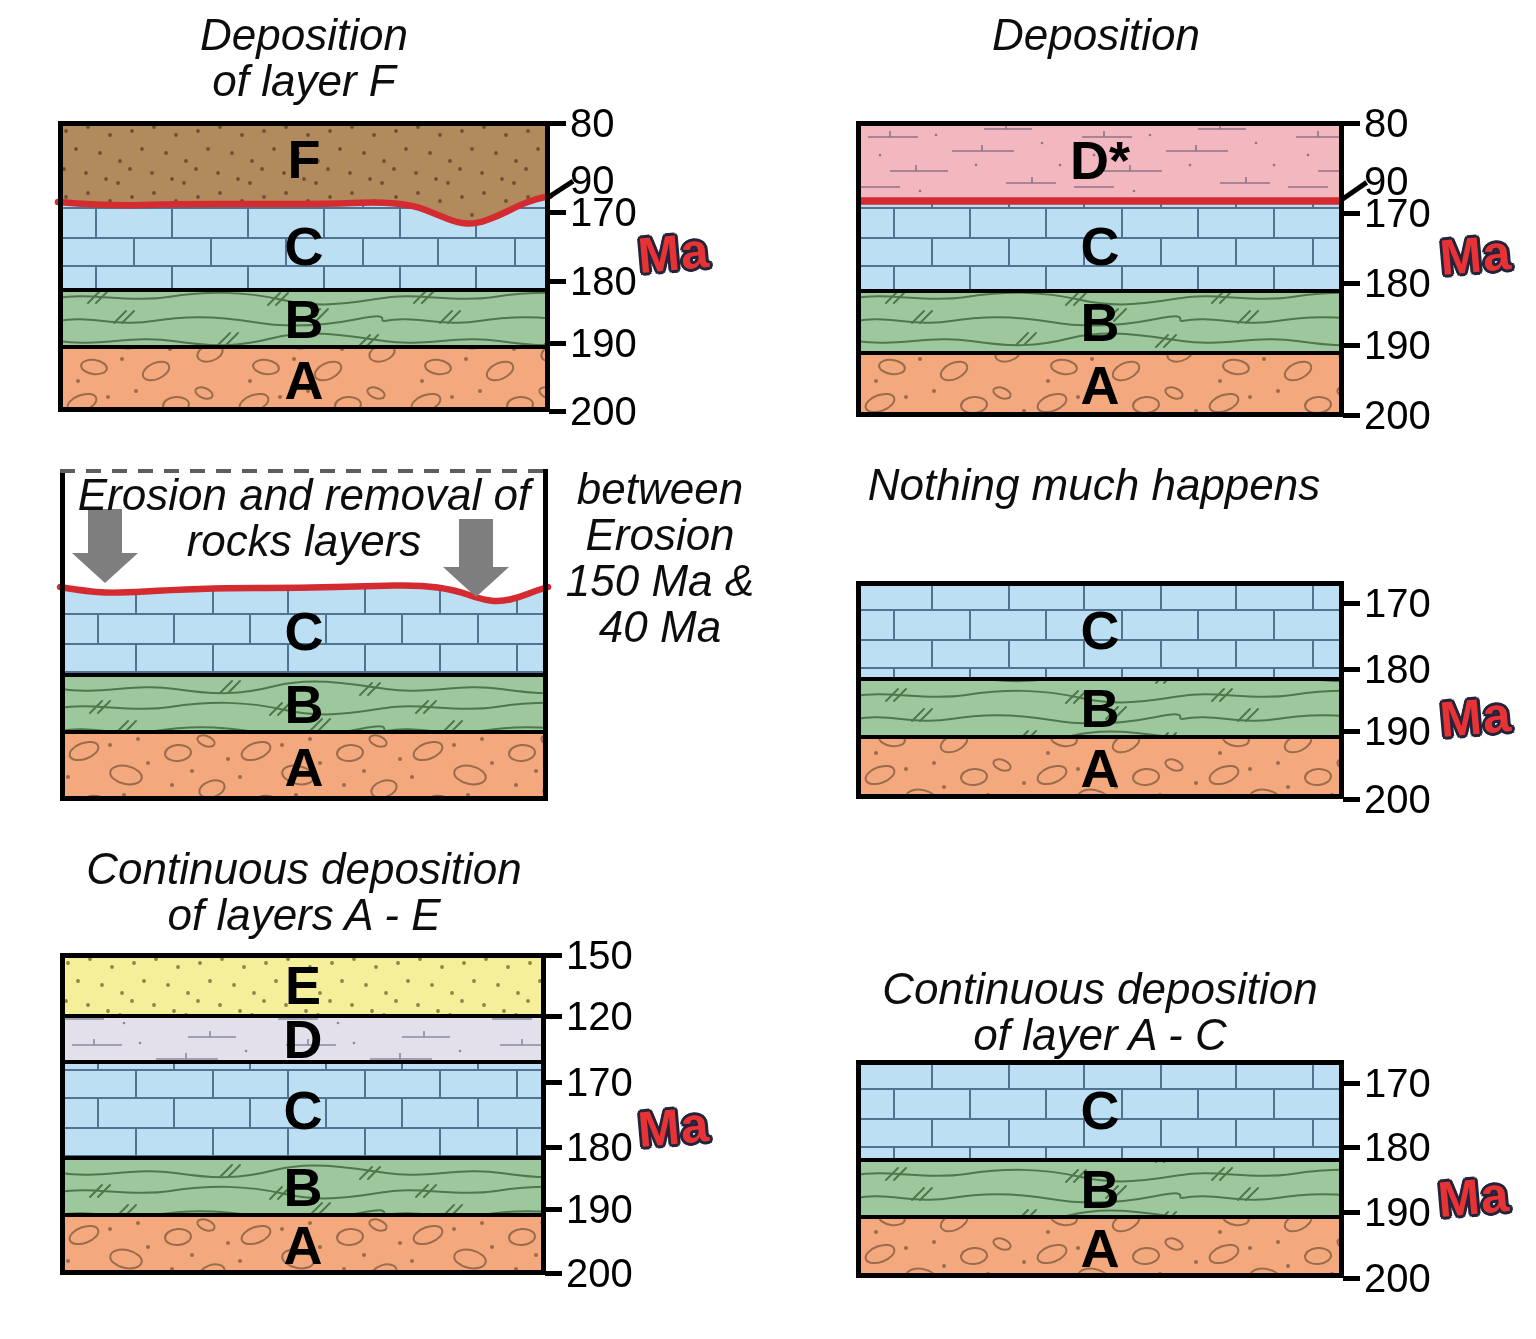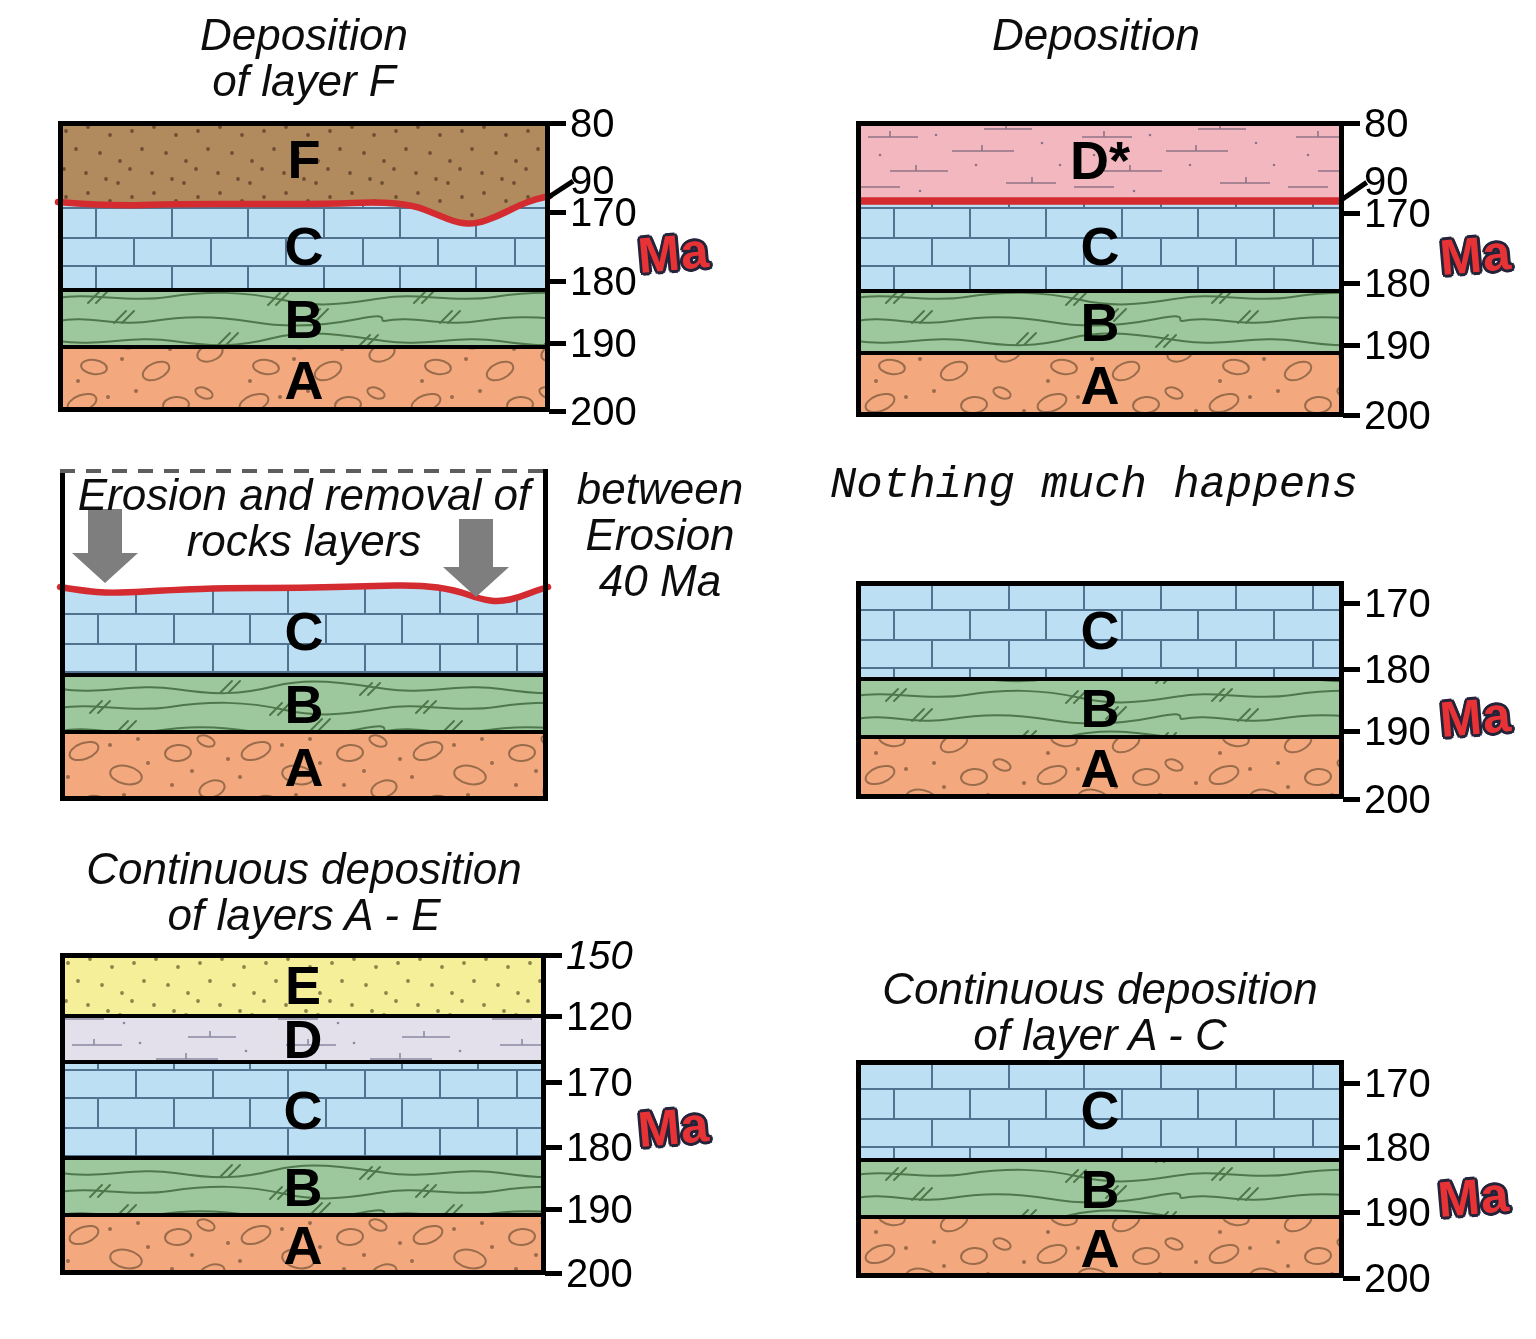--- a/index.html
+++ b/index.html
@@ -220,36 +220,37 @@
         <path d="M 2.5 0 V 329.5 H 485.5 V 0" fill="none" stroke="#000" stroke-width="5"></path>
         <line x1="0" y1="2" x2="488" y2="2" stroke="#5d5d5d" stroke-width="4" stroke-dasharray="15 11"></line>
       </svg>
       <div class="text-block" style="left: -24px; width: 640px; top: 472px;">
         <div>Erosion and removal of</div>
         <div>rocks layers</div>
       </div>
       <div class="text-block" style="left: 332px; width: 640px; top: 466px;">
         <div>between</div>
         <div>Erosion</div>
+        <div>150 Ma &amp;</div>
         <div>40 Ma</div>
       </div>
       <div class="layer-label" style="left: 52px; width: 488px; top: 602px;">C</div>
       <div class="layer-label" style="left: 52px; width: 488px; top: 674.5px;">B</div>
       <div class="layer-label" style="left: 52px; width: 488px; top: 737.5px;">A</div>
     </div>
     <div class="panel">
       <svg viewBox="0 0 488 218" width="488" height="218" class="box-svg" style="left: 848px; top: 581px;">
         <rect x="0" y="0" width="488" height="98" fill="url(#p-limestone)"></rect>
         <rect x="0" y="98" width="488" height="58" fill="url(#p-shale)"></rect>
         <rect x="0" y="156" width="488" height="62" fill="url(#p-congl)"></rect>
         <line x1="0" y1="98" x2="488" y2="98" stroke="#000" stroke-width="4"></line>
         <line x1="0" y1="156" x2="488" y2="156" stroke="#000" stroke-width="4"></line>
         <rect x="2.5" y="2.5" width="483" height="213" fill="none" stroke="#000" stroke-width="5"></rect>
       </svg>
-      <div class="text-block" style="left: 766px; width: 640px; top: 462px; font-family: Liberation Mono, monospace;">
+      <div class="text-block" style="left: 766px; width: 640px; top: 462px;">
         <div>Nothing much happens</div>
       </div>
       <div class="layer-label" style="left: 848px; width: 488px; top: 601px;">C</div>
       <div class="layer-label" style="left: 848px; width: 488px; top: 679px;">B</div>
       <div class="layer-label" style="left: 848px; width: 488px; top: 739px;">A</div>
       <div class="tick-bar" style="left: 1335px; top: 600.5px; width: 17px;"></div>
       <div class="tick-label" style="left: 1356px; top: 580px;">170</div>
       <div class="tick-bar" style="left: 1335px; top: 666.5px; width: 17px;"></div>
       <div class="tick-label" style="left: 1356px; top: 646px;">180</div>
       <div class="tick-bar" style="left: 1335px; top: 728.5px; width: 17px;"></div>
@@ -274,21 +275,21 @@
       <div class="text-block" style="left: -24px; width: 640px; top: 846px;">
         <div>Continuous deposition</div>
         <div>of layers A - E</div>
       </div>
       <div class="layer-label" style="left: 52px; width: 486px; top: 955.5px;">E</div>
       <div class="layer-label" style="left: 52px; width: 486px; top: 1010px;">D</div>
       <div class="layer-label" style="left: 52px; width: 486px; top: 1081px;">C</div>
       <div class="layer-label" style="left: 52px; width: 486px; top: 1157.5px;">B</div>
       <div class="layer-label" style="left: 52px; width: 486px; top: 1216px;">A</div>
       <div class="tick-bar" style="left: 537px; top: 952.5px; width: 17px;"></div>
-      <div class="tick-label" style="left: 558px; top: 932px; font-style: italic;">150</div>
+      <div class="tick-label" style="left: 558px; top: 932px;">150</div>
       <div class="tick-bar" style="left: 537px; top: 1013.5px; width: 17px;"></div>
       <div class="tick-label" style="left: 558px; top: 993px;">120</div>
       <div class="tick-bar" style="left: 537px; top: 1079.5px; width: 17px;"></div>
       <div class="tick-label" style="left: 558px; top: 1059px;">170</div>
       <div class="tick-bar" style="left: 537px; top: 1144.5px; width: 17px;"></div>
       <div class="tick-label" style="left: 558px; top: 1124px;">180</div>
       <div class="tick-bar" style="left: 537px; top: 1206.5px; width: 17px;"></div>
       <div class="tick-label" style="left: 558px; top: 1186px;">190</div>
       <div class="tick-bar" style="left: 537px; top: 1270.5px; width: 17px;"></div>
       <div class="tick-label" style="left: 558px; top: 1250px;">200</div>

